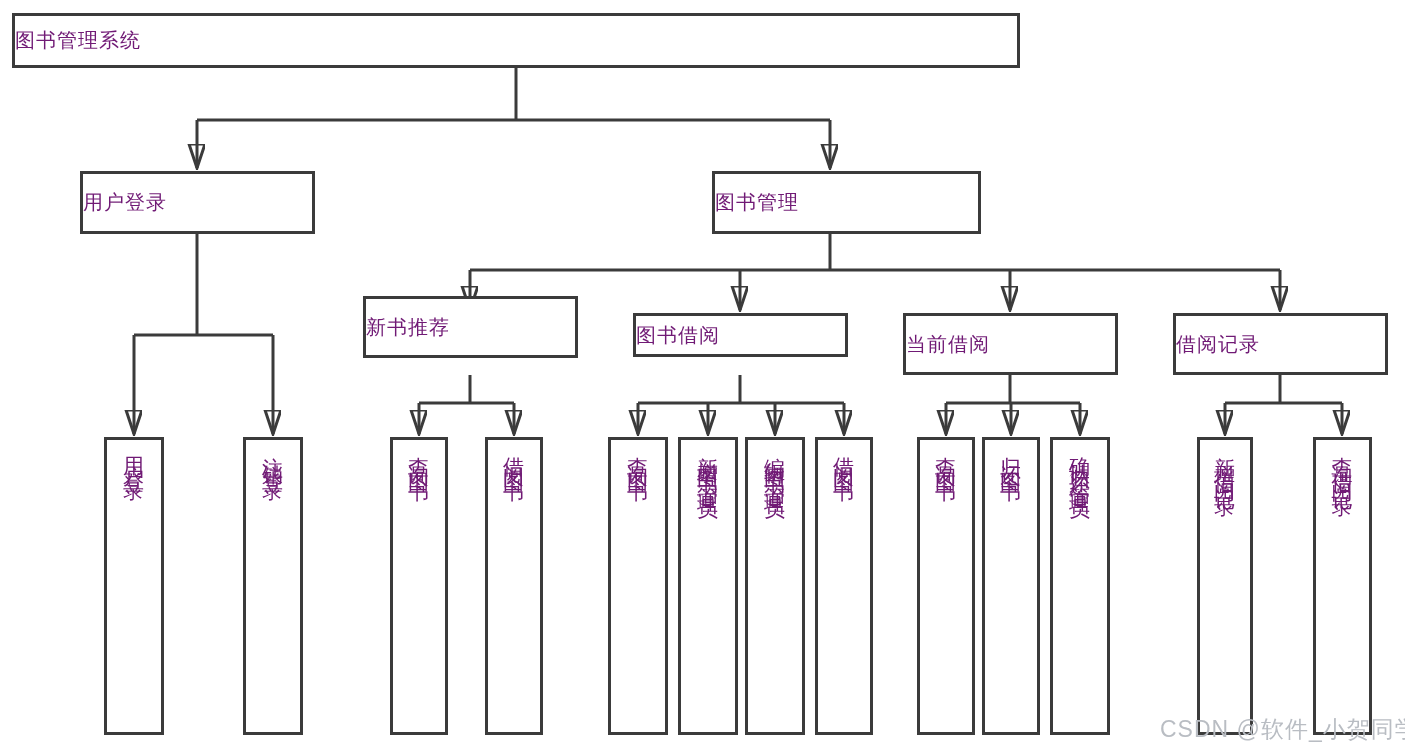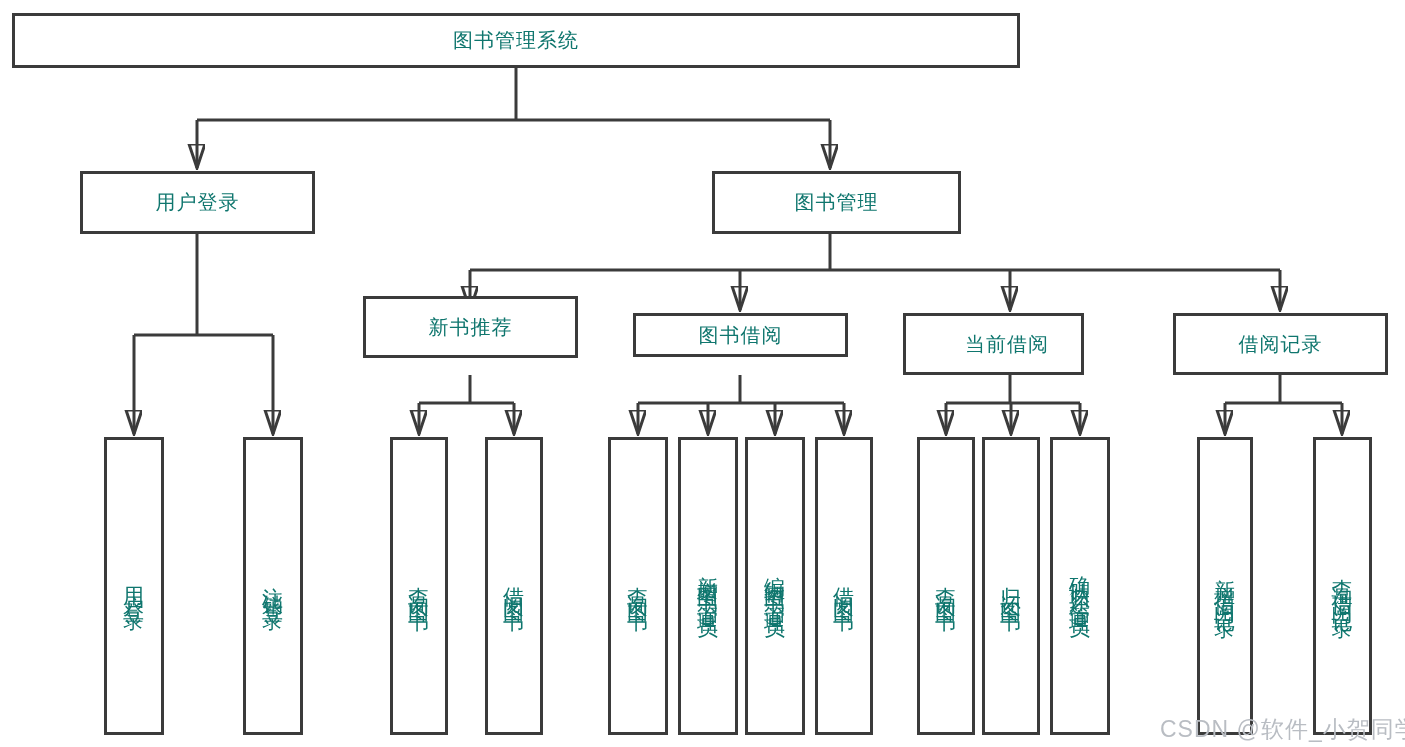--- a/index.html
+++ b/index.html
@@ -21,22 +21,21 @@
     stroke-width: 3;
     fill: none;
   }
   .box {
     position: absolute;
     box-sizing: border-box;
     border: 3px solid #3b3b3b;
     background: #ffffff;
     display: flex;
     align-items: center;
-    justify-content: center;
-    color: #0f766e;
+    color: #701a75;
   }
   .h-box { font-size: 20px; letter-spacing: 1px; }
   .v-box {
     writing-mode: vertical-rl;
     text-orientation: mixed;
     font-size: 21px;
     letter-spacing: 8px;
     line-height: 1;
   }
   .v-box span { display: inline-block; }
@@ -104,31 +103,31 @@
     <path d="M1342,403 L1342,434" marker-end="url(#arrow)"></path>
   </svg>
 
   <div class="box h-box" style="left:12px; top:13px; width:1008px; height:55px;">
     <span>图书管理系统</span>
   </div>
 
   <div class="box h-box" style="left:80px; top:171px; width:235px; height:63px;">
     <span>用户登录</span>
   </div>
-  <div class="box h-box" style="left:712px; top:171px; width:249px; height:63px;">
+  <div class="box h-box" style="left:712px; top:171px; width:269px; height:63px;">
     <span>图书管理</span>
   </div>
 
   <div class="box h-box" style="left:363px; top:296px; width:215px; height:62px;">
     <span>新书推荐</span>
   </div>
   <div class="box h-box" style="left:633px; top:313px; width:215px; height:44px;">
     <span>图书借阅</span>
   </div>
-  <div class="box h-box" style="left:903px; top:313px; width:181px; height:62px;padding-left:27px;">
+  <div class="box h-box" style="left:903px; top:313px; width:215px; height:62px;">
     <span>当前借阅</span>
   </div>
   <div class="box h-box" style="left:1173px; top:313px; width:215px; height:62px;">
     <span>借阅记录</span>
   </div>
 
   <div class="box v-box" style="left:104px; top:437px; width:60px; height:298px;">
     <span>用户登录</span>
   </div>
   <div class="box v-box" style="left:243px; top:437px; width:60px; height:298px;">

